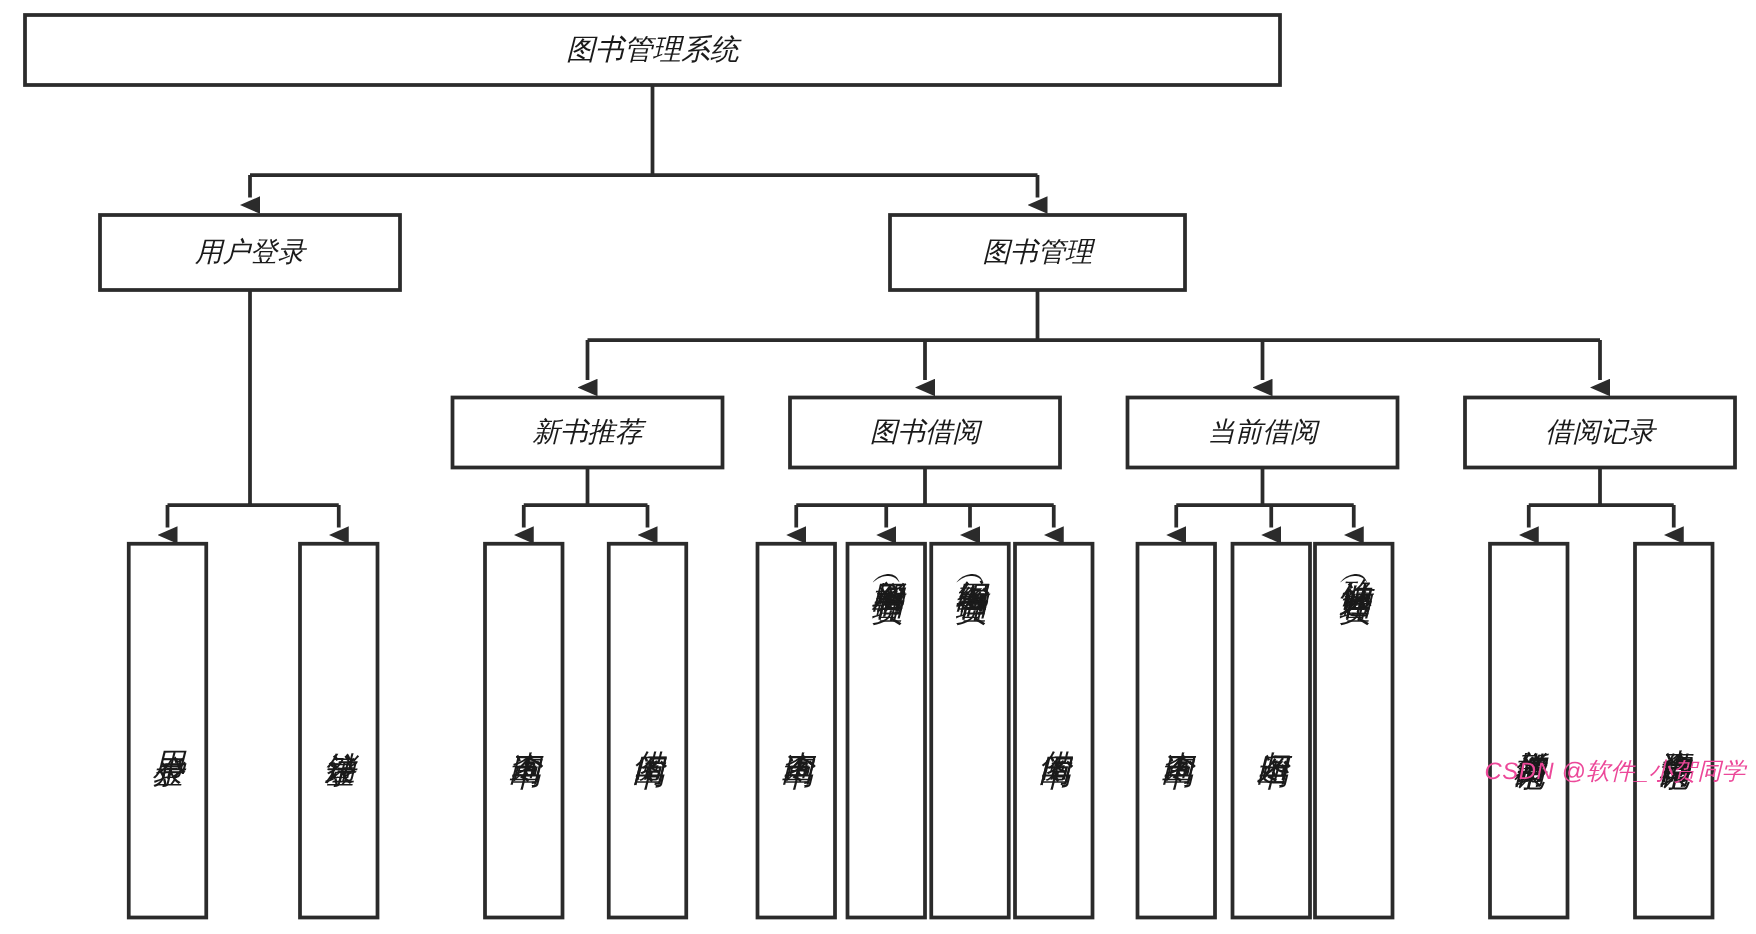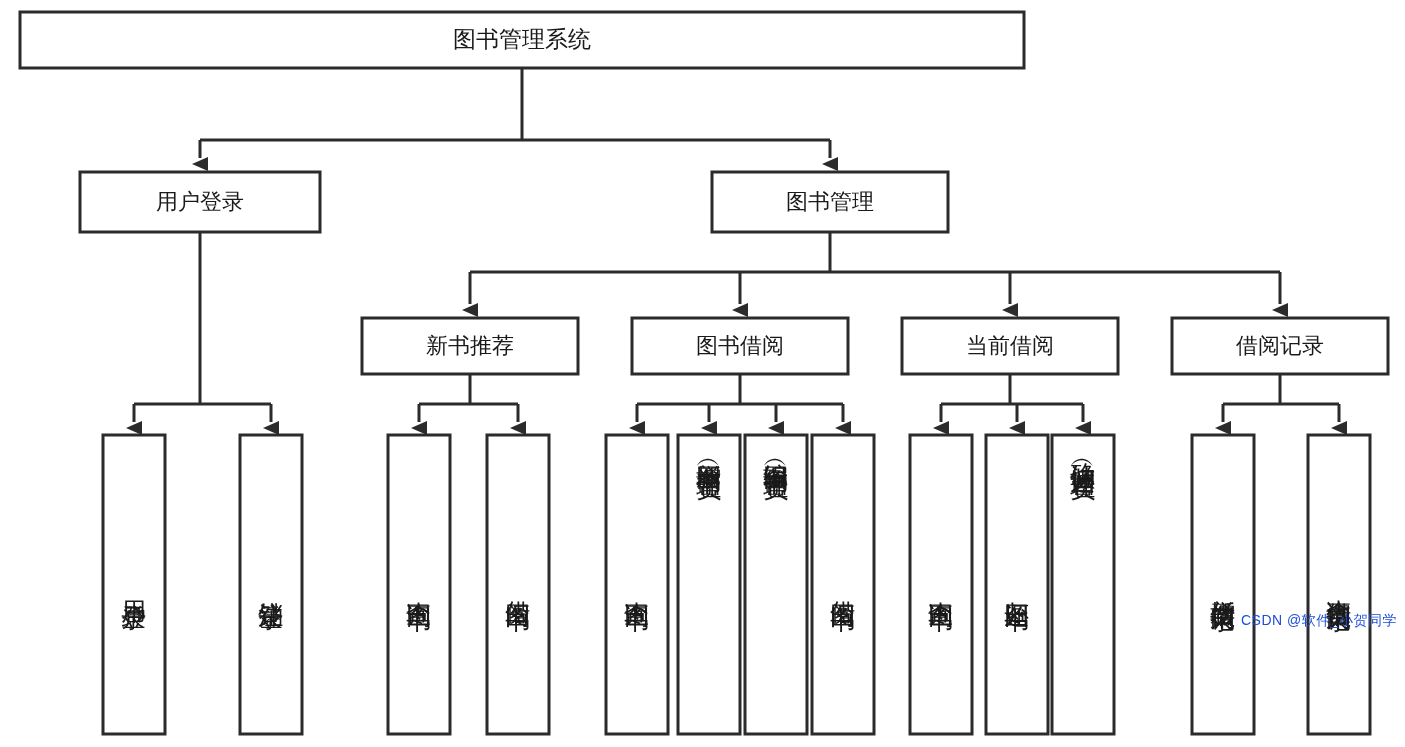--- a/index.html
+++ b/index.html
@@ -11,20 +11,21 @@
     width: 1405px;
     height: 747px;
     font-family: "Liberation Sans", "DejaVu Sans", sans-serif;
     overflow: hidden;
     position: relative;
   }
   #diagram-root {
     position: relative;
     width: 1405px;
     height: 634px;
+    font-style: italic;
   }
   svg#tree-svg {
     position: absolute;
     left: 0;
     top: 0;
     width: 1405px;
     height: 747px;
     display: block;
   }
   .node-box {
@@ -69,22 +70,22 @@
     white-space: nowrap;
   }
   .vlabel.top-align {
     justify-content: flex-start;
   }
   .watermark {
     position: absolute;
     right: 8px;
     bottom: 4px;
     font-family: "Liberation Sans", "DejaVu Sans", sans-serif;
-    font-size: 14px;
-    color: #1d4ed8;
+    font-size: 19px;
+    color: #ec4899;
     white-space: nowrap;
     letter-spacing: 0.5px;
   }
 </style>
 </head>
 <body>
 
 <div id="diagram-root">
 
   <svg id="tree-svg" viewBox="0 0 1405 747">

